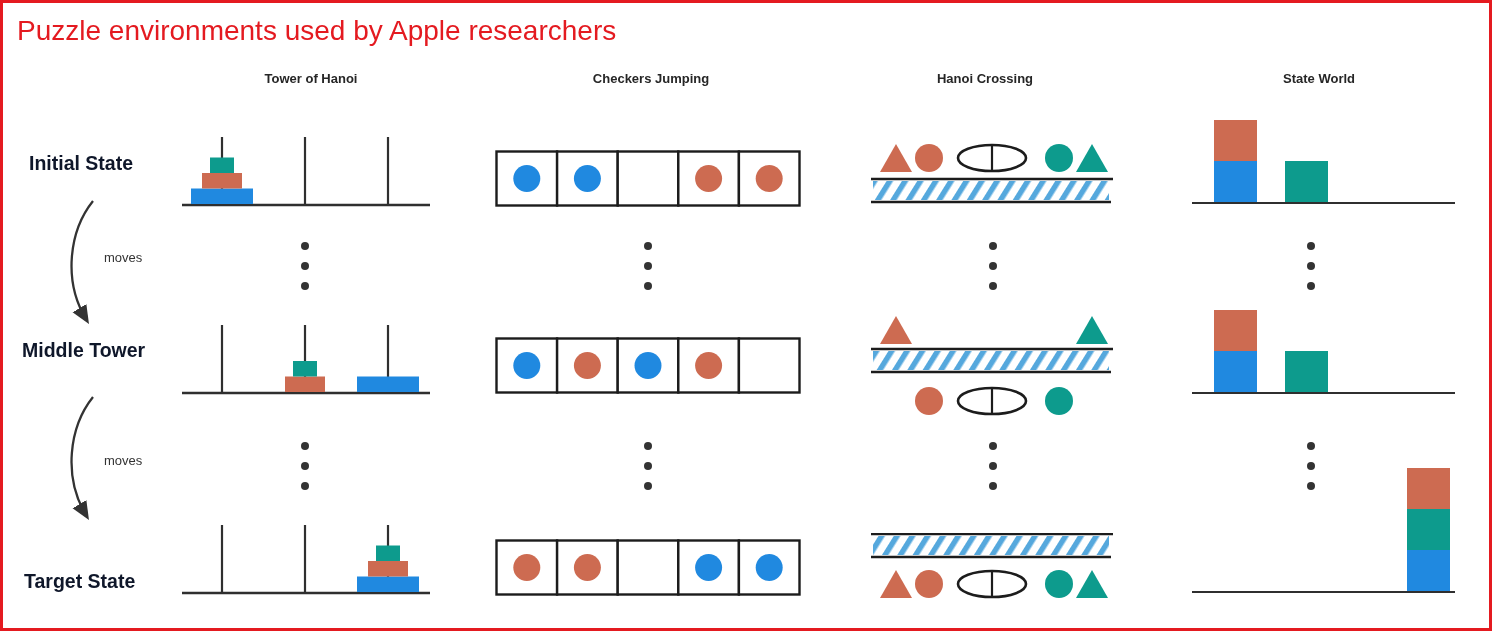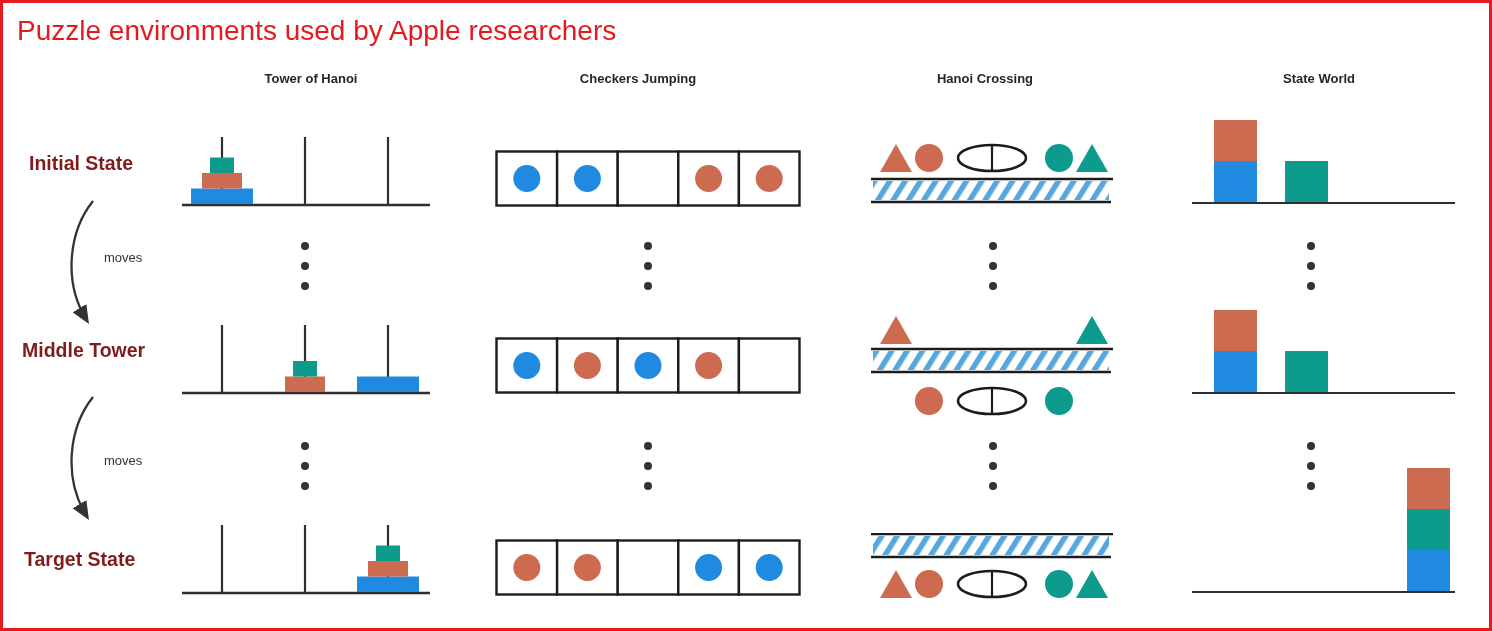--- a/index.html
+++ b/index.html
@@ -4,43 +4,43 @@
 <style>
   html,body { margin:0; padding:0; background:#ffffff; }
   .canvas {
     position:relative; width:1492px; height:631px; box-sizing:border-box;
     background:#ffffff; border:3px solid #e41a20; overflow:hidden;
     font-family:"Liberation Sans", sans-serif;
     text-align:center;
   }
   .title { position:absolute; left:14px; top:12px; font-size:28px; color:#e41a20; white-space:nowrap; }
   .col-header { position:absolute; top:68px; transform:translateX(-50%); font-size:13px; font-weight:bold; color:#262626; white-space:nowrap; }
-  .row-label { position:absolute; font-size:19.5px; font-weight:bold; color:#7f1d1d; white-space:nowrap; }
+  .row-label { position:absolute; font-size:19.5px; font-weight:bold; color:#0f172a; white-space:nowrap; }
   .moves-label { position:absolute; font-size:13px; color:#333333; }
   .moves-arrow { position:absolute; }
   .dots { position:absolute; transform:translateX(-50%); display:flex; flex-direction:column; gap:12px; }
   .dot { width:8px; height:8px; border-radius:50%; background:#333333; }
   .figure { position:absolute; }
   .figure svg { display:block; }
 </style>
 </head>
 <body>
 
 <div class="canvas">
 
   <div class="title">Puzzle environments used by Apple researchers</div>
 
   <div class="col-header" style="left:308px">Tower of Hanoi</div>
-  <div class="col-header" style="left:635px">Checkers Jumping</div>
+  <div class="col-header" style="left:648px">Checkers Jumping</div>
   <div class="col-header" style="left:982px">Hanoi Crossing</div>
   <div class="col-header" style="left:1316px">State World</div>
 
   <div class="row-label" style="left:26px;top:149px">Initial State</div>
   <div class="row-label" style="left:19px;top:336px">Middle Tower</div>
-  <div class="row-label" style="left:21px;top:545px">Target State</div>
+  <div class="row-label" style="left:21px;top:567px">Target State</div>
 
   <svg class="moves-arrow" style="left:56px;top:194px" width="60" height="130" viewBox="0 0 60 130">
     <defs>
       <marker id="ah1" markerWidth="9" markerHeight="8" refX="5.5" refY="3.5" orient="auto">
         <path d="M0,0 L8,3.5 L0,7 Z" fill="#333333"></path>
       </marker>
     </defs>
     <path d="M 34 4 C 10 34, 4 84, 27 122" fill="none" stroke="#333333" stroke-width="2.3" marker-end="url(#ah1)"></path>
   </svg>
   <div class="moves-label" style="left:101px;top:247px">moves</div>

